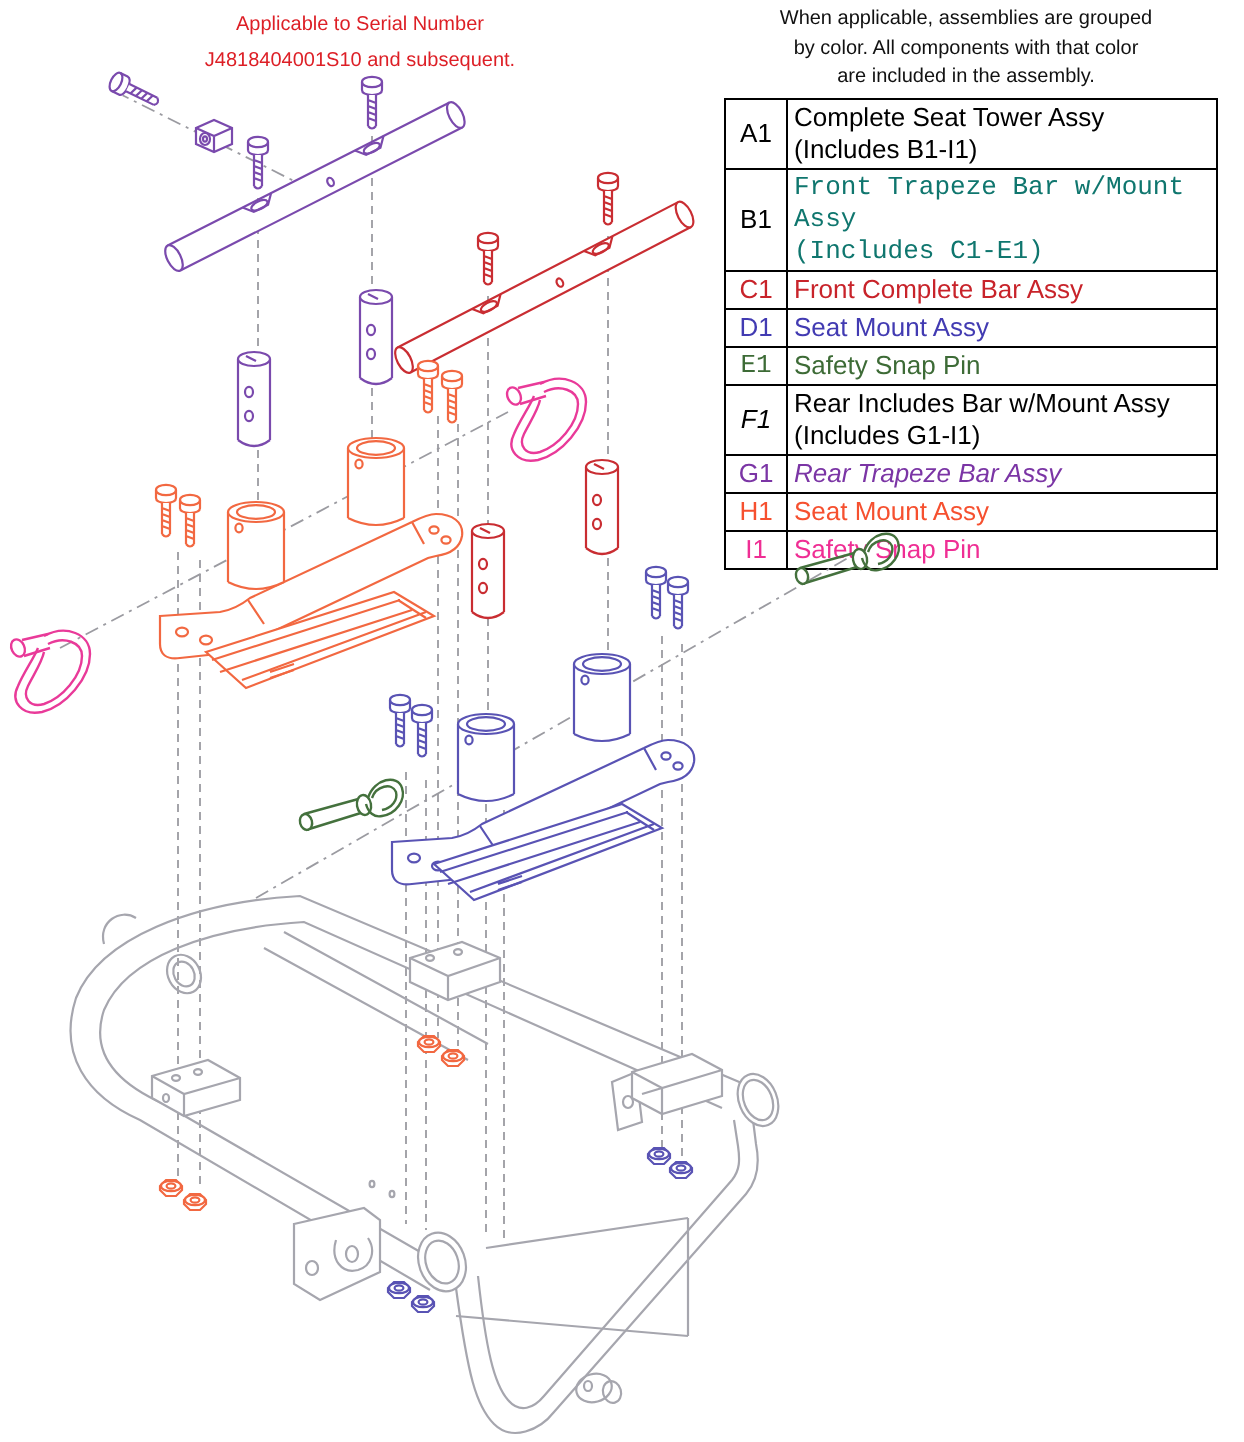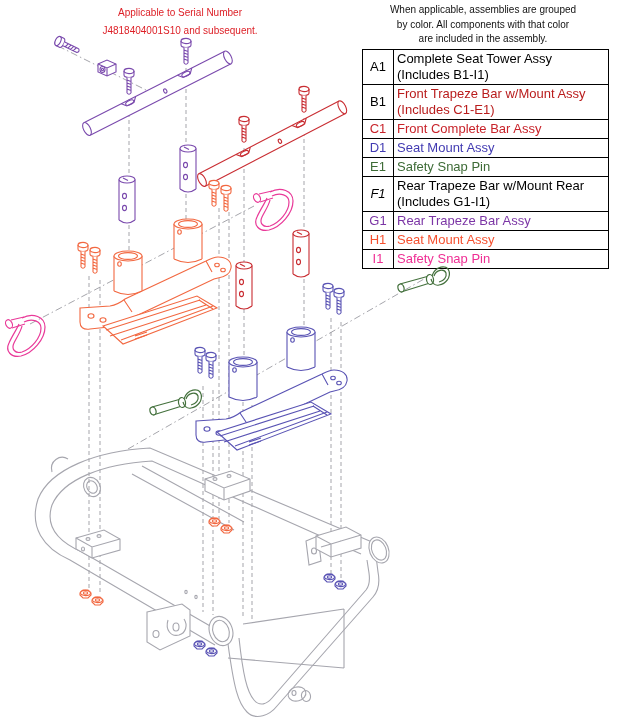--- a/index.html
+++ b/index.html
@@ -32,43 +32,43 @@
 
   <table class="parts">
     <tbody>
       <tr>
         <td class="cid" style="color: rgb(0, 0, 0);">A1</td>
         <td class="clabel" style="color: rgb(0, 0, 0);">Complete Seat Tower Assy
 (Includes B1-I1)</td>
       </tr>
       <tr>
         <td class="cid" style="color: rgb(0, 0, 0);">B1</td>
-        <td class="clabel" style="color: #b91c1c;">Front Trapeze Bar w/Mount Assy
+        <td class="clabel" style="color: #0f766e; font-family: Liberation Mono, monospace;">Front Trapeze Bar w/Mount Assy
 (Includes C1-E1)</td>
       </tr>
       <tr>
         <td class="cid" style="color: rgb(200, 35, 42);">C1</td>
         <td class="clabel" style="color: rgb(200, 35, 42);">Front Complete Bar Assy</td>
       </tr>
       <tr>
         <td class="cid" style="color: rgb(66, 59, 178); margin-top: 48px;">D1</td>
         <td class="clabel" style="color: rgb(66, 59, 178);">Seat Mount Assy</td>
       </tr>
       <tr>
-        <td class="cid" style="color: rgb(61, 107, 54);">E1</td>
+        <td class="cid" style="color: rgb(61, 107, 54); font-family: Liberation Mono, monospace;">E1</td>
         <td class="clabel" style="color: rgb(61, 107, 54);">Safety Snap Pin</td>
       </tr>
       <tr>
         <td class="cid" style="color: rgb(0, 0, 0); font-style: italic;">F1</td>
-        <td class="clabel" style="color: rgb(0, 0, 0);">Rear Trapeze Bar w/Mount Rear
+        <td class="clabel" style="color: rgb(0, 0, 0);">Rear Includes Bar w/Mount Assy
 (Includes G1-I1)</td>
       </tr>
       <tr>
         <td class="cid" style="color: rgb(123, 53, 165); margin-top: 33px;">G1</td>
-        <td class="clabel" style="color: rgb(123, 53, 165);">Rear Trapeze Bar Assy</td>
+        <td class="clabel" style="color: rgb(123, 53, 165); font-style: italic;">Rear Trapeze Bar Assy</td>
       </tr>
       <tr>
         <td class="cid" style="color: rgb(246, 80, 47);">H1</td>
         <td class="clabel" style="color: rgb(246, 80, 47);">Seat Mount Assy</td>
       </tr>
       <tr>
         <td class="cid" style="color: rgb(239, 46, 148); margin-left: 48px;">I1</td>
         <td class="clabel" style="color: rgb(239, 46, 148);">Safety Snap Pin</td>
       </tr>
     </tbody>

